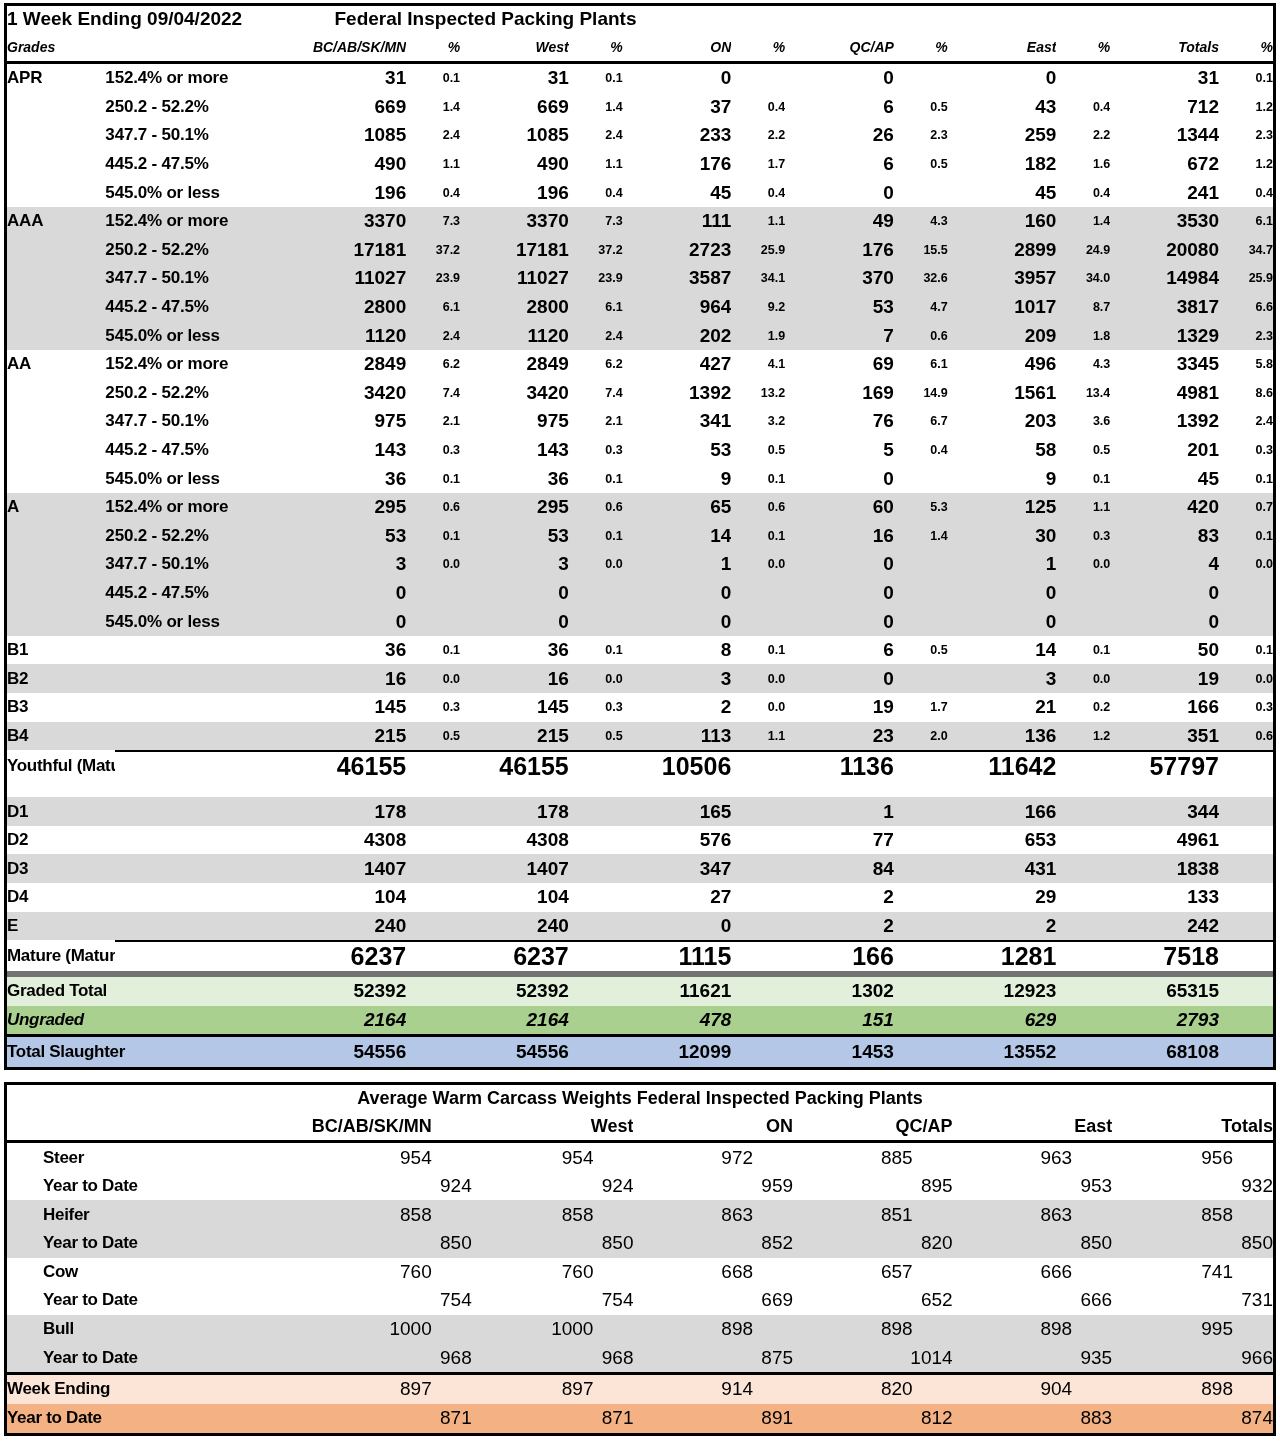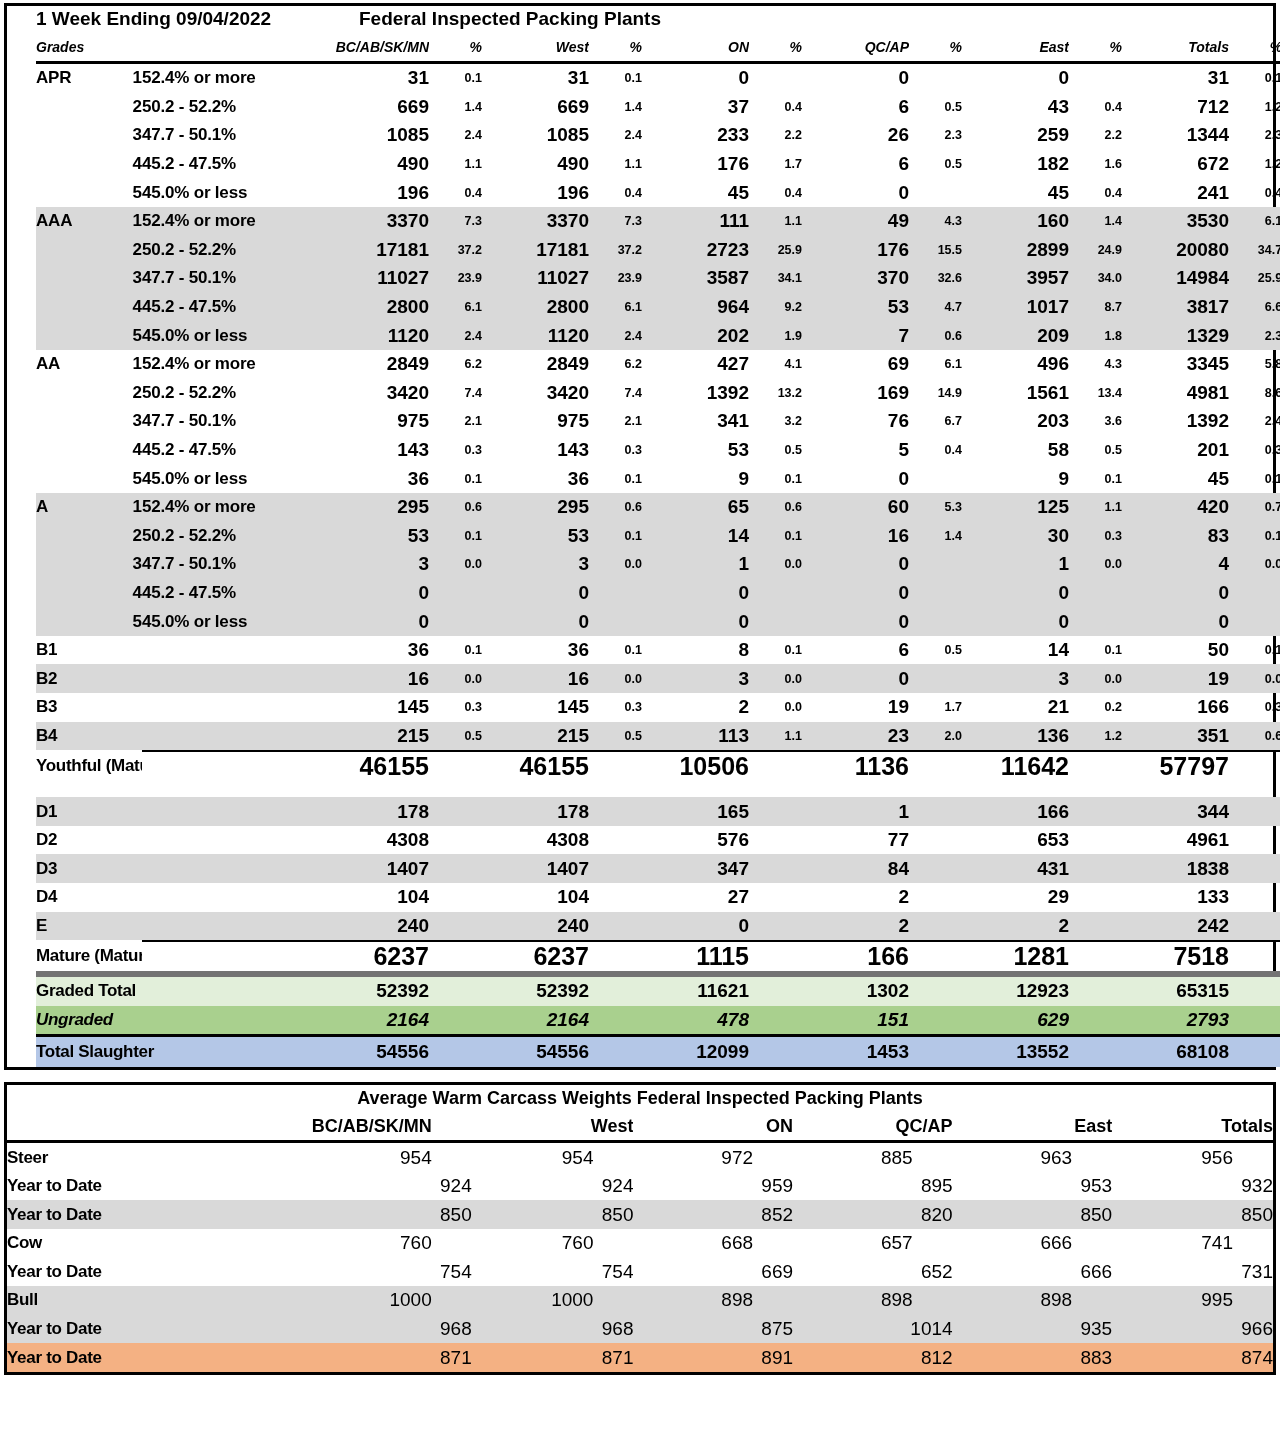--- a/index.html
+++ b/index.html
@@ -11,21 +11,20 @@
     -webkit-font-smoothing:antialiased;
   }
   .page{width:1280px;position:relative;}
 
   
   .card{
     border:3px solid #000;
     margin:3px 4px 0 4px;
     background:#fff;
     box-sizing:border-box;
-    padding-left:29px;
   }
   table.grid{
     border-collapse:collapse;
     width:100%;
     table-layout:fixed;
   }
   table.grid td, table.grid th{
     padding:0;
     margin:0;
     vertical-align:middle;
@@ -100,21 +99,21 @@
   col.d-c2{width:150px;}
   col.d-c3{width:148px;}
   col.d-c4{width:148px;}
   col.d-c5{width:148px;}
   col.d-c6{width:149px;}
 
   .t2title{font-size:18px;font-weight:bold;text-align:center;height:27px;}
   .t2hdr td{height:28px;font-size:18px;font-weight:bold;text-align:right;padding-right:10px;}
   .t2hdr td.t2hdr-shift{padding-right:40px;}
   tr.t2head-end td{border-bottom:3px solid #000;}
-  tr.w td{height:28.6px;}
+  tr.w td{height:28.6px;padding-left:36px;}
   tr.w.band td{background:#d9d9d9;}
   .w-lab{font-size:17px;font-weight:bold;text-align:left;padding-left:6px;letter-spacing:-0.3px;}
   .w-v{font-size:19px;font-weight:normal;text-align:right;padding-right:10px;}
   .w-v.shift{padding-right:40px;}
   tr.t2-week td{height:28.6px;background:#fce4d6;border-top:3px solid #000;}
   tr.t2-ytd td{height:29px;background:#f4b183;}
 </style>
 </head>
 <body>
 
@@ -754,20 +753,29 @@
           <tr class="w">
             <td class="w-lab">Year to Date</td>
             <td class="w-v">924</td>
             <td class="w-v">924</td>
             <td class="w-v">959</td>
             <td class="w-v">895</td>
             <td class="w-v">953</td>
             <td class="w-v">932</td>
           </tr>
           <tr class="w band">
+            <td class="w-lab">Heifer</td>
+            <td class="w-v shift">858</td>
+            <td class="w-v shift">858</td>
+            <td class="w-v shift">863</td>
+            <td class="w-v shift">851</td>
+            <td class="w-v shift">863</td>
+            <td class="w-v shift">858</td>
+          </tr>
+          <tr class="w band">
             <td class="w-lab">Year to Date</td>
             <td class="w-v">850</td>
             <td class="w-v">850</td>
             <td class="w-v">852</td>
             <td class="w-v">820</td>
             <td class="w-v">850</td>
             <td class="w-v">850</td>
           </tr>
           <tr class="w">
             <td class="w-lab">Cow</td>
@@ -798,20 +806,29 @@
           </tr>
           <tr class="w band">
             <td class="w-lab">Year to Date</td>
             <td class="w-v">968</td>
             <td class="w-v">968</td>
             <td class="w-v">875</td>
             <td class="w-v">1014</td>
             <td class="w-v">935</td>
             <td class="w-v">966</td>
           </tr>
+          <tr class="t2-week">
+            <td class="w-lab">Week Ending</td>
+            <td class="w-v shift">897</td>
+            <td class="w-v shift">897</td>
+            <td class="w-v shift">914</td>
+            <td class="w-v shift">820</td>
+            <td class="w-v shift">904</td>
+            <td class="w-v shift">898</td>
+          </tr>
           <tr class="t2-ytd">
             <td class="w-lab">Year to Date</td>
             <td class="w-v">871</td>
             <td class="w-v">871</td>
             <td class="w-v">891</td>
             <td class="w-v">812</td>
             <td class="w-v">883</td>
             <td class="w-v">874</td>
           </tr>
         </tbody>

